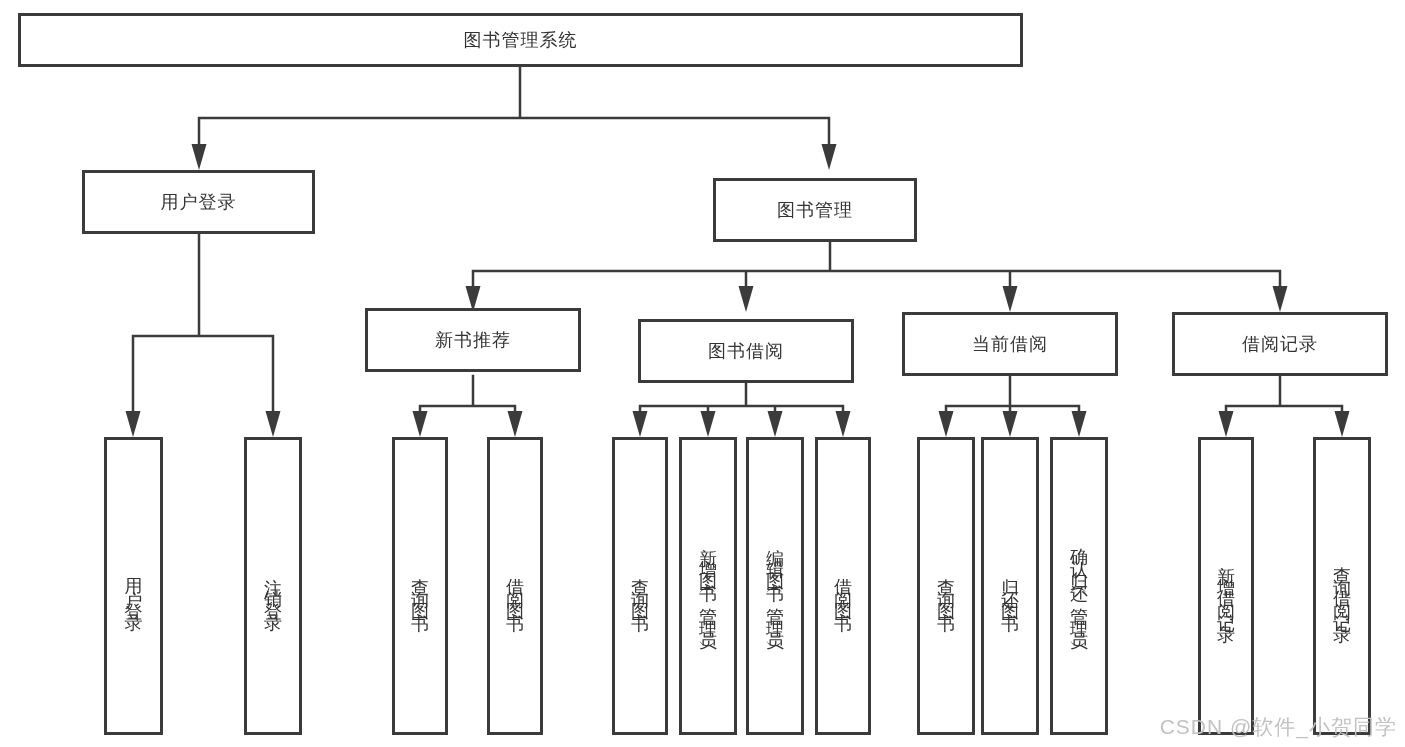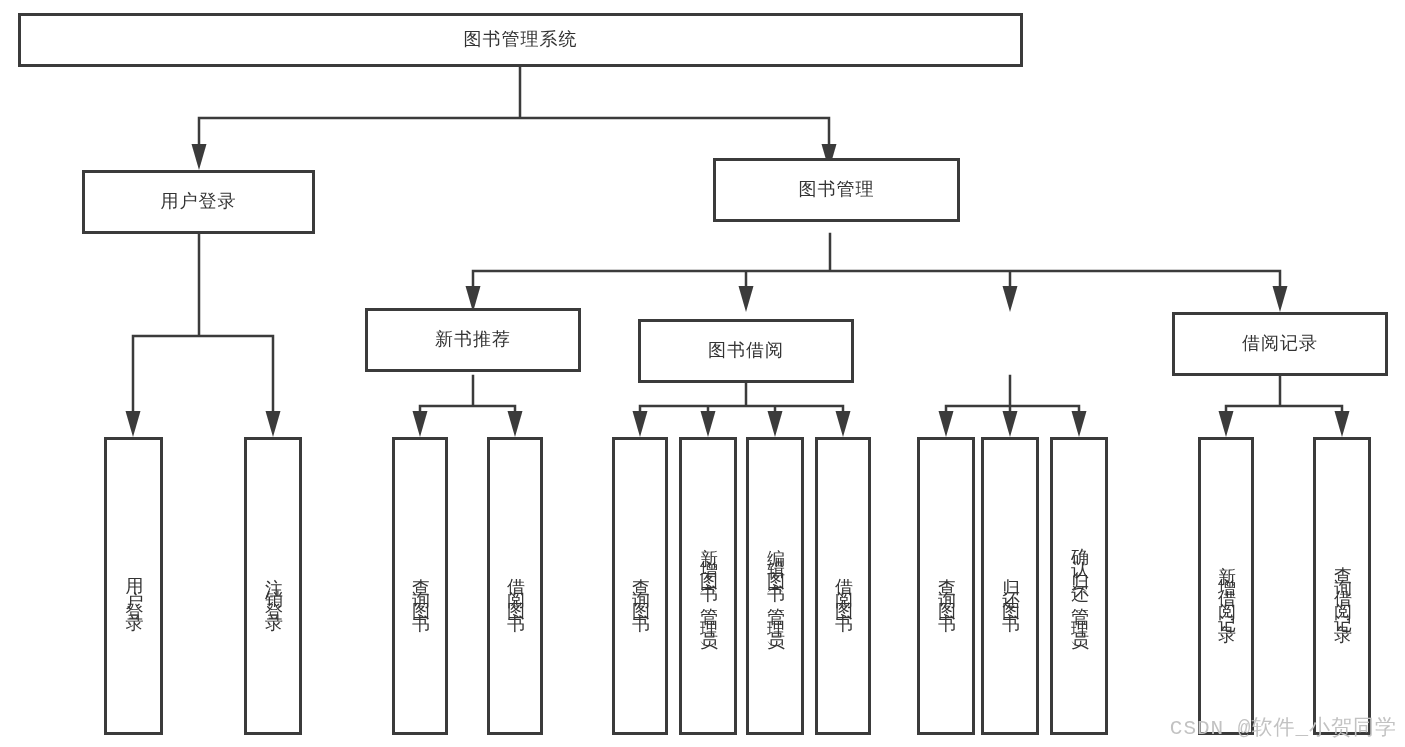--- a/index.html
+++ b/index.html
@@ -5,21 +5,21 @@
   html, body {
     margin: 0;
     padding: 0;
     background: #ffffff;
   }
   .stage {
     position: relative;
     width: 1405px;
     height: 747px;
     background: #ffffff;
-    font-family: Liberation Mono, monospace;
+    font-family: Liberation Sans, sans-serif;
     overflow: hidden;
   }
   .wires {
     position: absolute;
     left: 0;
     top: 0;
     width: 1405px;
     height: 747px;
   }
   .box {
@@ -104,24 +104,25 @@
     <g>
       <path d="M1280 376 V406 M1226 406 H1342 M1226 406 V413 M1342 406 V413"></path>
       <polygon fill="#3b3b3b" stroke="none" points="1218.5,411 1233.5,411 1226,437"></polygon>
       <polygon fill="#3b3b3b" stroke="none" points="1334.5,411 1349.5,411 1342,437"></polygon>
     </g>
   </svg>
 
   <div class="box" style="left:18px; top:13px; width:1005px; height:54px;">图书管理系统</div>
 
   <div class="box" style="left:82px; top:170px; width:233px; height:64px;">用户登录</div>
-  <div class="box" style="left:713px; top:158px; width:247px; height:64px;">图书管理</div>
+  <div class="box" style="left:713px; top:178px; width:204px; height:64px;">图书管理</div>
 
   <div class="box" style="left:365px; top:308px; width:216px; height:64px;">新书推荐</div>
   <div class="box" style="left:638px; top:319px; width:216px; height:64px;">图书借阅</div>
+  <div class="box" style="left:902px; top:312px; width:216px; height:64px;">当前借阅</div>
   <div class="box" style="left:1172px; top:312px; width:216px; height:64px;">借阅记录</div>
 
   <div class="box vbox" style="left:104px; top:437px; width:59px; height:298px;">用户登录</div>
   <div class="box vbox" style="left:244px; top:437px; width:58px; height:298px;">注销登录</div>
 
   <div class="box vbox" style="left:392px; top:437px; width:56px; height:298px;">查询图书</div>
   <div class="box vbox" style="left:487px; top:437px; width:56px; height:298px;">借阅图书</div>
 
   <div class="box vbox" style="left:612px; top:437px; width:56px; height:298px;">查询图书</div>
   <div class="box vbox" style="left:679px; top:437px; width:58px; height:298px;">新增图书（管理员）</div>

